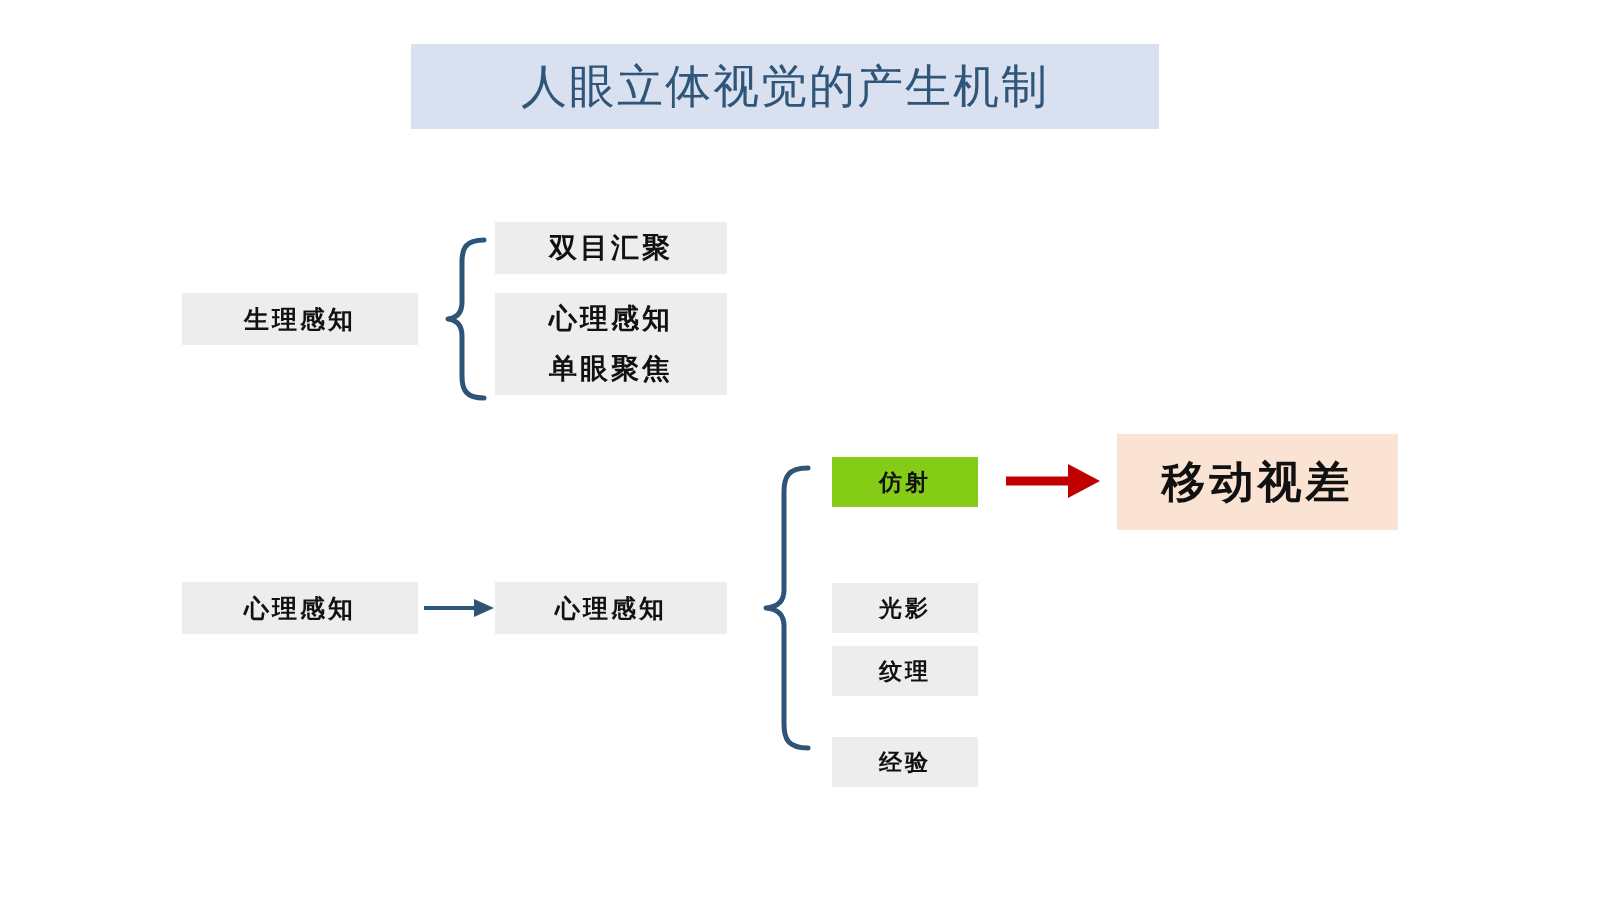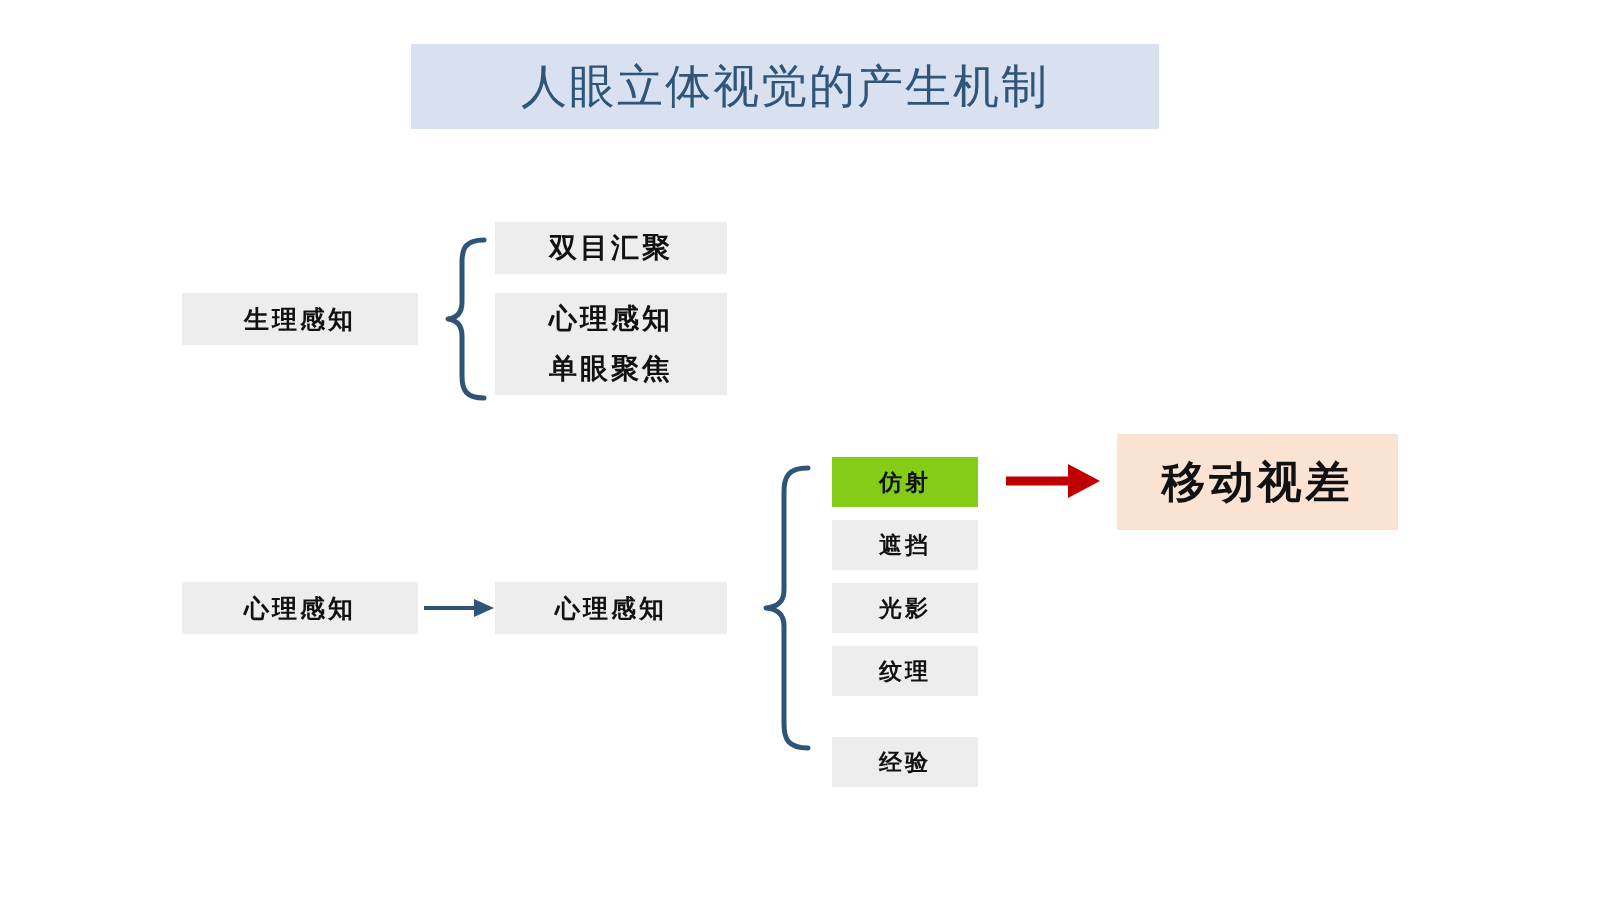--- a/index.html
+++ b/index.html
@@ -173,23 +173,20 @@
   </div>
 
   <div class="node gray brain-box" style="top:582px;">
     <span>心理感知</span>
   </div>
 
   <div class="node blue g2-box" style="top:457px;">
     <span>仿射</span>
   </div>
 
-  <div class="node gray g2-box" style="top:520px;">
-    <span>遮挡</span>
-  </div>
 
   <div class="node gray g2-box" style="top:583px;">
     <span>光影</span>
   </div>
 
   <div class="node gray g2-box" style="top:646px;">
     <span>纹理</span>
   </div>
 
   <div class="node gray g2-box" style="top:709px;margin-top:28px;">

